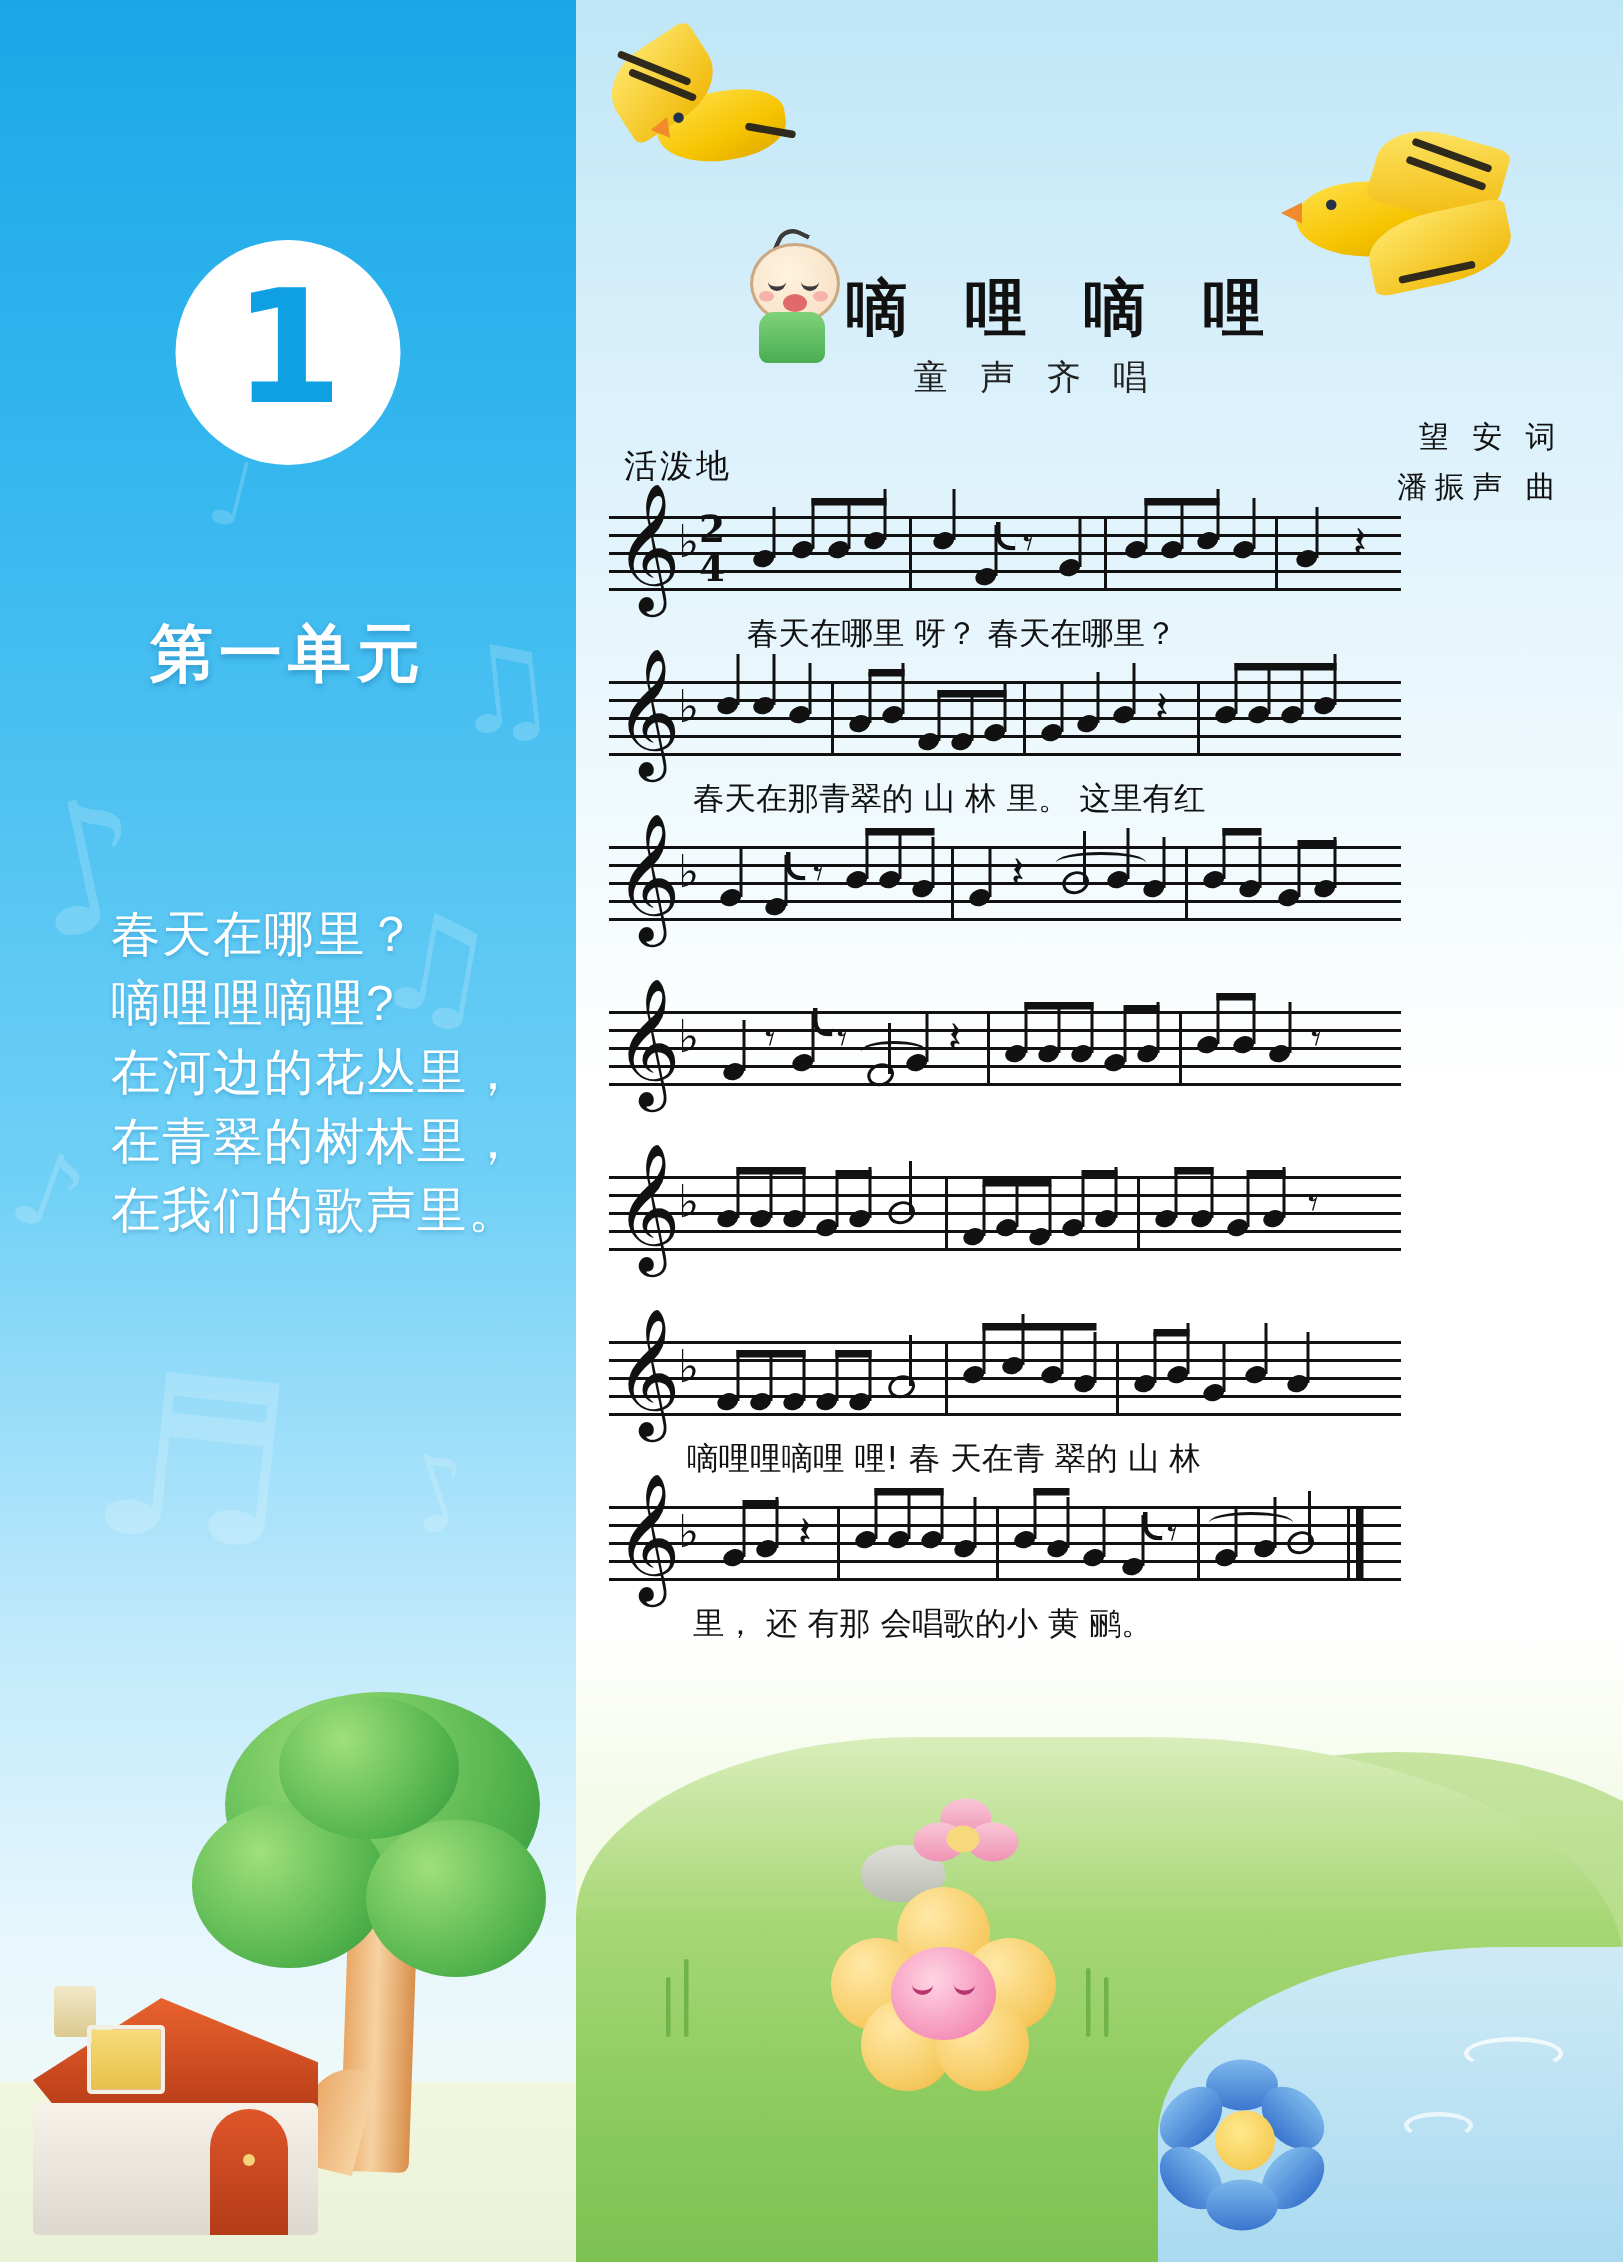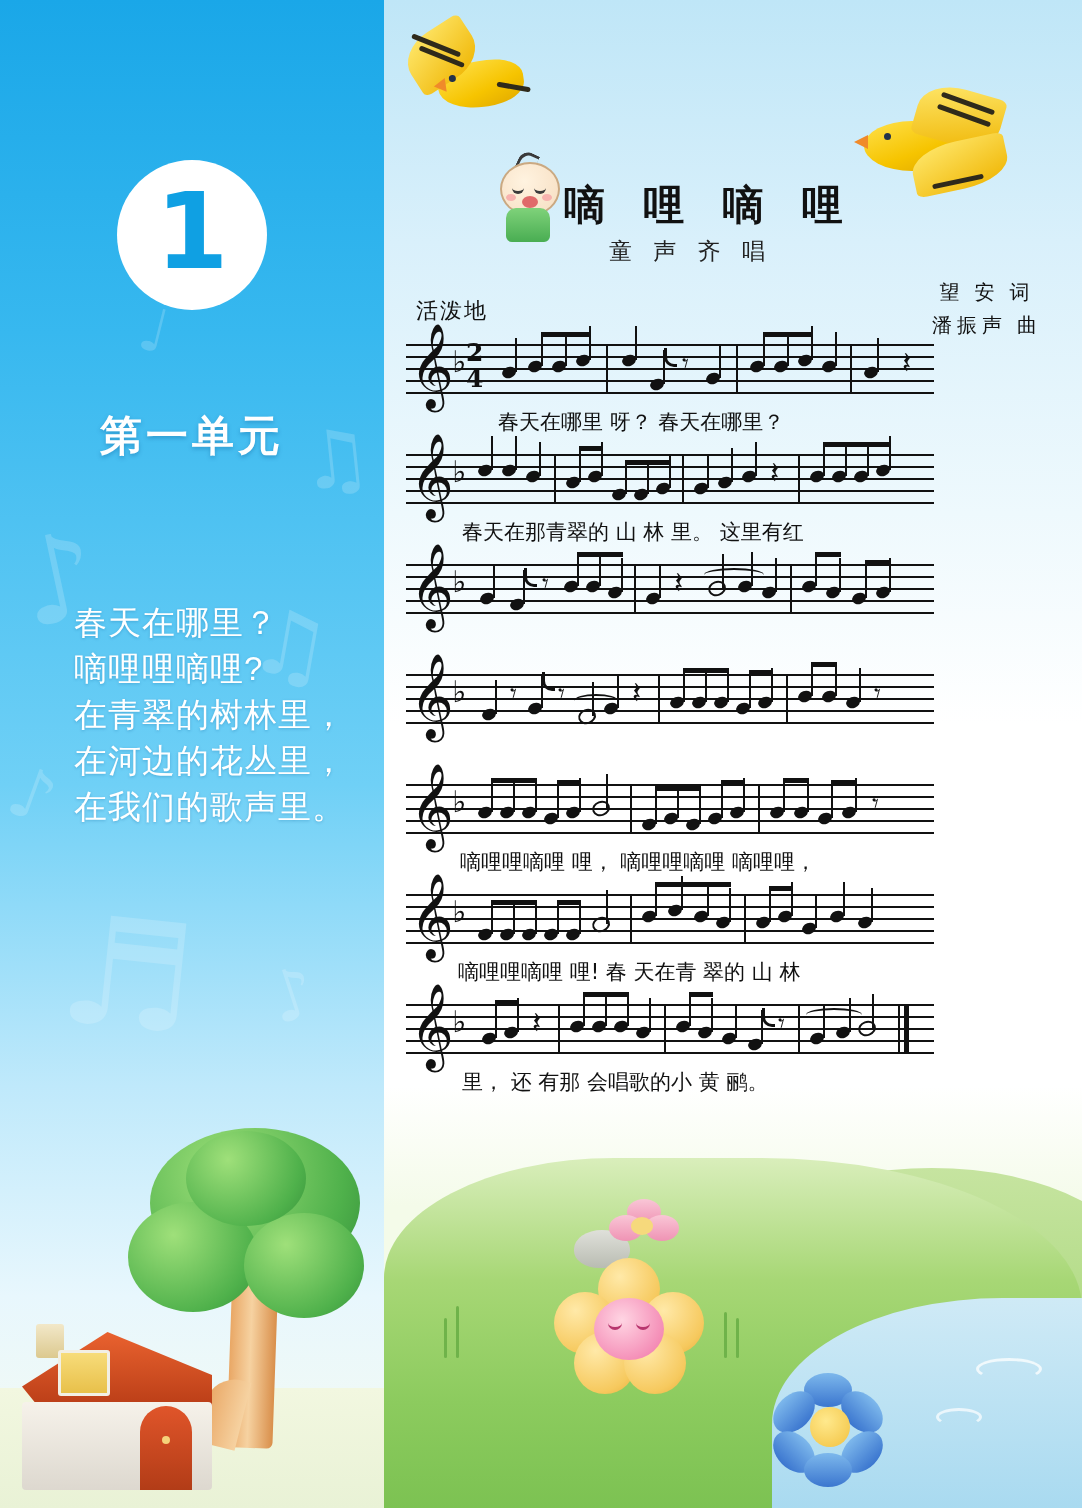--- a/index.html
+++ b/index.html
@@ -152,22 +152,22 @@
     color:#111;font-weight:bold;font-family:"DejaVu Sans",sans-serif;
   }
   .song-sub{
     position:absolute;left:225px;top:236px;font-size:23px;letter-spacing:7px;color:#222;
     font-family:"DejaVu Sans",sans-serif;
   }
   .tempo{
     position:absolute;left:32px;top:296px;font-size:22px;color:#111;letter-spacing:2px;
     font-family:"DejaVu Sans",sans-serif;
   }
-  .credits{position:absolute;right:40px;top:276px;text-align:center;font-size:20px;color:#111;
-    line-height:33px;letter-spacing:5px;font-family:Liberation Serif, serif;}
+  .credits{position:absolute;right:40px;top:276px;text-align:right;font-size:20px;color:#111;
+    line-height:33px;letter-spacing:5px;font-family:Liberation Sans, sans-serif;}
 
   
   .baby{position:absolute;left:110px;top:162px;width:72px;height:82px;}
   .baby-head{position:absolute;left:6px;top:0;width:56px;height:50px;border-radius:50%;
     background:radial-gradient(circle at 40% 35%,#fff3e0,#f6ddc0);border:2px solid #caa982;}
   .baby-hair{position:absolute;left:24px;top:-10px;width:16px;height:16px;border-left:3px solid #3a3a3a;border-top:3px solid #3a3a3a;border-radius:60% 0 0 0;transform:rotate(25deg);}
   .baby-eye{position:absolute;top:22px;width:12px;height:5px;border-bottom:3px solid #3b3b3b;border-radius:0 0 12px 12px;}
   .baby-mouth{position:absolute;left:26px;top:33px;width:16px;height:12px;border-radius:50%;background:#e06a6a;}
   .baby-body{position:absolute;left:12px;top:46px;width:44px;height:34px;border-radius:10px 10px 6px 6px;
     background:linear-gradient(180deg,#7fd27a,#49ad52);}
@@ -214,22 +214,22 @@
       <span class="unit-number">1</span>
     </div>
 
     <div class="unit-title">
       <span>第一单元</span>
     </div>
 
     <div class="sb-lyrics">
       <div>春天在哪里？</div>
       <div>嘀哩哩嘀哩?</div>
+      <div>在河边的花丛里，</div>
       <div>在青翠的树林里，</div>
-      <div>在河边的花丛里，</div>
       <div>在我们的歌声里。</div>
     </div>
 
     <div class="scene">
       <div class="ground"></div>
       <div class="tree-trunk"></div>
       <div class="leaf l1"></div>
       <div class="leaf l2"></div>
       <div class="leaf l3"></div>
       <div class="leaf l4"></div>
@@ -552,21 +552,20 @@
         <div class="note" style="left:388px;top:37px;"></div>
         <div class="stem" style="left:377px;top:8px;"></div>
         <div class="stem" style="left:401px;top:8px;"></div>
         <div class="beam" style="left:377px;top:8px;width:26px;"></div>
         <div class="note" style="left:412px;top:43px;"></div>
         <div class="note" style="left:436px;top:37px;"></div>
         <div class="stem" style="left:425px;top:14px;"></div>
         <div class="stem" style="left:449px;top:8px;"></div>
         <div class="beam" style="left:425px;top:10px;width:26px;"></div>
         <div class="rest8" style="left:466px;top:20px;">𝄾</div>
-        <div class="lyricline" style="left:54px;">嘀哩哩嘀哩 哩，  嘀哩哩嘀哩 嘀哩哩，</div>
       </div>
 
       <div class="system">
         <div class="stafflines">
           <div style="top:0"></div>
             <div style="top:12px"></div>
             <div style="top:24px"></div>
             <div style="top:36px"></div>
             <div style="top:48px"></div>
         </div>

